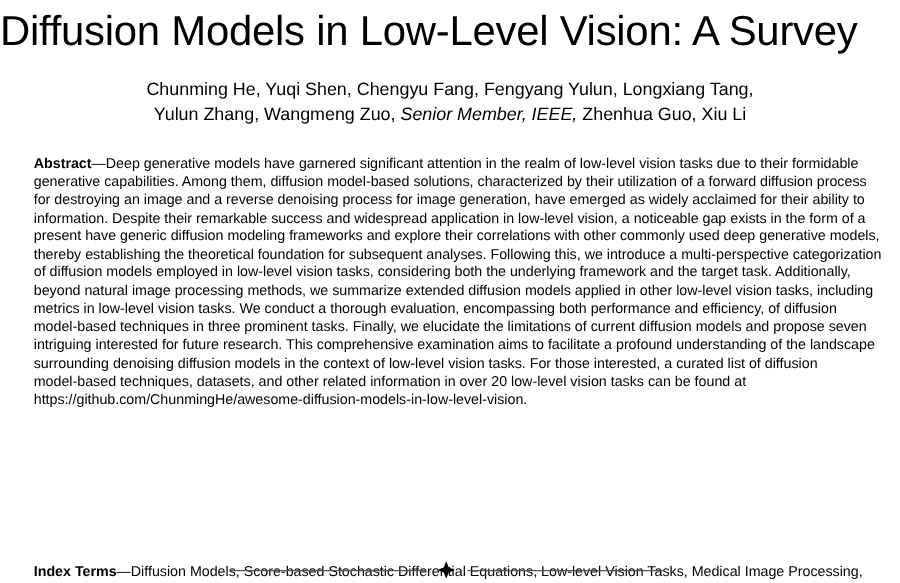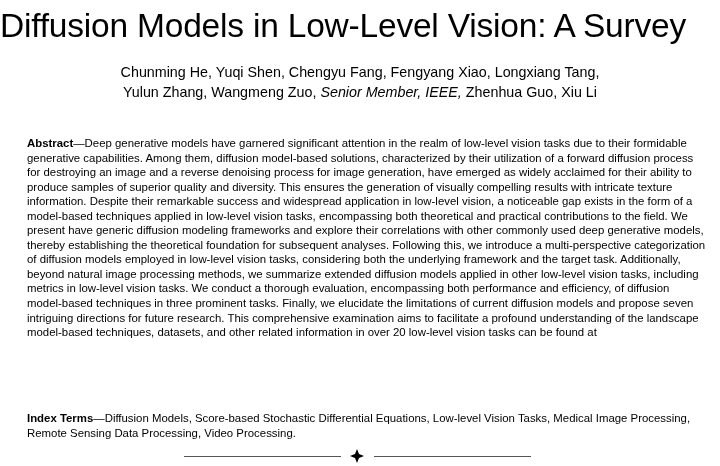--- a/index.html
+++ b/index.html
@@ -11,62 +11,62 @@
     position: absolute; left: 0; top: 4px; width: 640px; text-align: center;
     font-size: 33.5px; line-height: 44px; letter-spacing: -0.2px; white-space: nowrap;
   }
   .authors {
     position: absolute; left: 0; top: 62px; width: 720px; text-align: center;
     font-size: 14.3px; line-height: 20px;
   }
   .authors .line { white-space: nowrap; display: block; }
   .authors em { font-style: italic; }
   .abstract {
-    position: absolute; left: 27px; top: 136px; width: 680px;
+    position: absolute; left: 27px; top: 124px; width: 680px;
     font-size: 11.4px; line-height: 14.55px; white-space: nowrap;
   }
   .abstract .line { display: block; }
   .label { font-weight: bold; }
   .index {
     position: absolute; left: 27px; top: 411px; width: 680px;
     font-size: 11.4px; line-height: 14.55px; white-space: nowrap;
   }
-  .index .line { display: block; }
+  .index .line { display: block; margin-top: 40px; }
   .sep-line {
     position: absolute; top: 456px; height: 1px; background: #555;
   }
   .sep-diamond {
     position: absolute; left: 350px; top: 449px; width: 14px; height: 14px;
   }
 </style>
 </head>
 <body>
 
 <div class="title">Diffusion Models in Low-Level Vision: A Survey</div>
 
 <div class="authors">
-  <span class="line">Chunming He,  Yuqi Shen,  Chengyu Fang,  Fengyang Xiao,  Longxiang Tang,</span>
+  <span class="line">Chunming He,  Yuqi Shen,  Chengyu Fang,  Fengyang Yulun,  Longxiang Tang,</span>
   <span class="line"><span>Yulun Zhang,  Wangmeng Zuo, </span><em>Senior Member, IEEE,</em><span> Zhenhua Guo,  Xiu Li</span></span>
 </div>
 
 <div class="abstract">
   <span class="line"><span class="label">Abstract</span><span>—Deep generative models have garnered significant attention in the realm of low-level vision tasks due to their formidable</span></span>
   <span class="line">generative capabilities. Among them, diffusion model-based solutions, characterized by their utilization of a forward diffusion process</span>
   <span class="line">for destroying an image and a reverse denoising process for image generation, have emerged as widely acclaimed for their ability to</span>
-  <span class="line">produce samples of superior quality and diversity. This ensures the generation of visually compelling results with intricate texture</span>
   <span class="line">information. Despite their remarkable success and widespread application in low-level vision, a noticeable gap exists in the form of a</span>
-  <span class="line">model-based techniques applied in low-level vision tasks, encompassing both theoretical and practical contributions to the field. We</span>
   <span class="line">present have generic diffusion modeling frameworks and explore their correlations with other commonly used deep generative models,</span>
   <span class="line">thereby establishing the theoretical foundation for subsequent analyses. Following this, we introduce a multi-perspective categorization</span>
   <span class="line">of diffusion models employed in low-level vision tasks, considering both the underlying framework and the target task. Additionally,</span>
   <span class="line">beyond natural image processing methods, we summarize extended diffusion models applied in other low-level vision tasks, including</span>
   <span class="line">metrics in low-level vision tasks. We conduct a thorough evaluation, encompassing both performance and efficiency, of diffusion</span>
   <span class="line">model-based techniques in three prominent tasks. Finally, we elucidate the limitations of current diffusion models and propose seven</span>
-  <span class="line">intriguing directions for future research. This comprehensive examination aims to facilitate a profound understanding of the landscape</span>
+  <span class="line">intriguing interested for future research. This comprehensive examination aims to facilitate a profound understanding of the landscape</span>
+  <span class="line">surrounding denoising diffusion models in the context of low-level vision tasks. For those interested, a curated list of diffusion</span>
   <span class="line">model-based techniques, datasets, and other related information in over 20 low-level vision tasks can be found at</span>
+  <span class="line">https://github.com/ChunmingHe/awesome-diffusion-models-in-low-level-vision.</span>
 </div>
 
 <div class="index">
   <span class="line"><span class="label">Index Terms</span><span>—Diffusion Models, Score-based Stochastic Differential Equations, Low-level Vision Tasks, Medical Image Processing,</span></span>
   <span class="line">Remote Sensing Data Processing, Video Processing.</span>
 </div>
 
 <div class="sep-line" style="left:184px; width:157px;"></div>
 <svg class="sep-diamond" viewBox="0 0 14 14">
   <path d="M7 0 L9 5 L14 7 L9 9 L7 14 L5 9 L0 7 L5 5 Z" fill="#000"></path>

